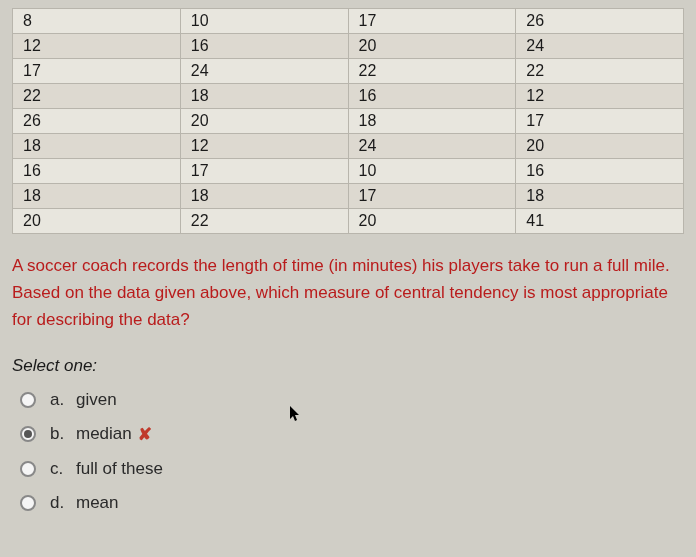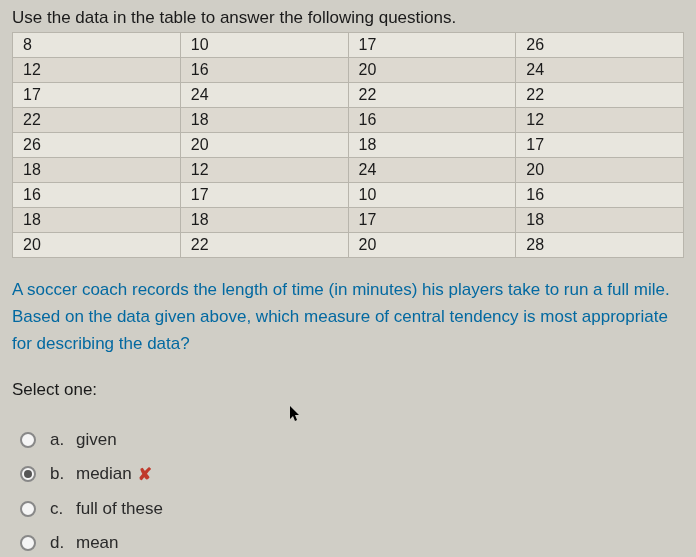--- a/index.html
+++ b/index.html
@@ -32,27 +32,28 @@
       font-size: 16px;
       color: #1a1a1a;
       width: 25%;
     }
     .data-table tr:nth-child(even) td {
       background: #ddd9d0;
     }
     .question {
       font-size: 17px;
       line-height: 1.6;
-      color: #0369a1;
+      color: #b91c1c;
       margin-bottom: 22px;
     }
     .select-label {
       font-size: 17px;
       color: #1a1a1a;
-      margin-bottom: 30px;
+      margin-bottom: 14px;
+      font-style: italic;
     }
     .options {
       list-style: none;
       padding-left: 8px;
     }
     .option {
       display: flex;
       align-items: center;
       margin-bottom: 14px;
       font-size: 17px;
@@ -90,21 +91,20 @@
       top: 406px;
       font-size: 14px;
       color: #000;
       pointer-events: none;
     }
   </style>
 </head>
 <body>
 
 <div class="container">
-  <div class="instruction">Use the data in the table to answer the following questions.</div>
 
   <table class="data-table">
     <tbody>
         <tr>
           <td>8</td>
           <td>10</td>
           <td>17</td>
           <td>26</td>
         </tr>
         <tr>
@@ -146,21 +146,21 @@
         <tr>
           <td>18</td>
           <td>18</td>
           <td>17</td>
           <td>18</td>
         </tr>
         <tr>
           <td>20</td>
           <td>22</td>
           <td>20</td>
-          <td>28</td>
+          <td>41</td>
         </tr>
       </tbody>
   </table>
 
   <div class="question">A soccer coach records the length of time (in minutes) his players take to run a full mile. Based on the data given above, which measure of central tendency is most appropriate for describing the data?</div>
 
   <div class="select-label">Select one:</div>
 
   <ul class="options">
       <li class="option">

